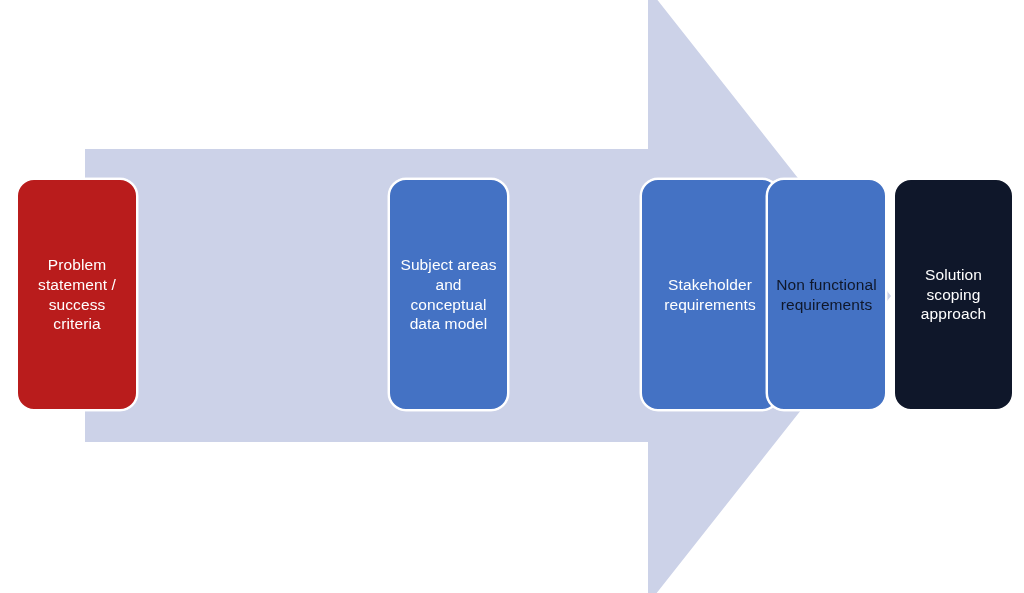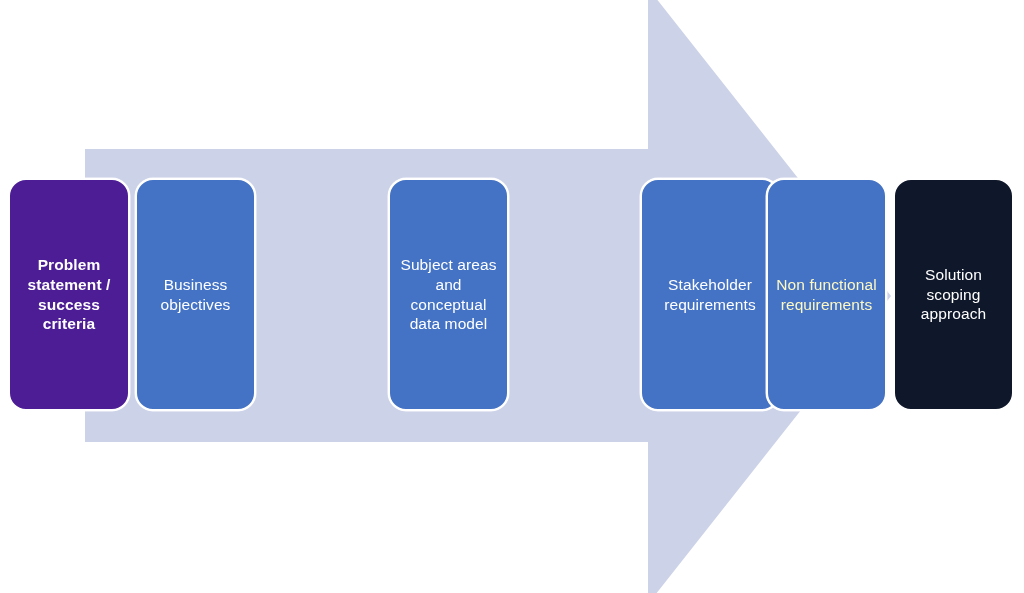--- a/index.html
+++ b/index.html
@@ -60,48 +60,44 @@
 <body>
 
 <div id="canvas" style="background: rgb(255, 255, 255);">
 
   <svg id="arrow-layer" viewBox="0 0 1024 593" width="1024" height="593" aria-hidden="true">
     <polygon points="85,149 648,149 648,-12 891,296 648,604 648,442 85,442" fill="#ccd2e8"></polygon>
   </svg>
 
   <div id="boxes-layer">
 
-    <div class="step-box" style="left: 8px; width: 122px; background: #4c1d95; border-color: rgb(255, 255, 255); font-weight: bold;">
+    <div class="step-box" style="left: 16px; width: 122px; background: #b91c1c; border-color: rgb(255, 255, 255);">
       <span class="step-label" style="color: rgb(255, 255, 255);">Problem
 statement /
 success
 criteria</span>
     </div>
 
-    <div class="step-box" style="left: 135px; width: 121px; background: rgb(68, 114, 196); border-color: rgb(255, 255, 255);">
-      <span class="step-label" style="color: rgb(255, 255, 255);">Business
-objectives</span>
-    </div>
 
 
     <div class="step-box" style="left: 388px; width: 121px; background: rgb(68, 114, 196); border-color: rgb(255, 255, 255);">
       <span class="step-label" style="color: rgb(255, 255, 255);">Subject areas
 and
 conceptual
 data model</span>
     </div>
 
 
     <div class="step-box" style="left: 640px; width: 140px; background: rgb(68, 114, 196); border-color: rgb(255, 255, 255);">
       <span class="step-label" style="color: rgb(255, 255, 255);">Stakeholder
 requirements</span>
     </div>
 
     <div class="step-box" style="left: 766px; width: 121px; background: rgb(68, 114, 196); border-color: rgb(255, 255, 255);">
-      <span class="step-label" style="color: #fef9c3;">Non functional
+      <span class="step-label" style="color: #0f172a;">Non functional
 requirements</span>
     </div>
 
     <div class="step-box" style="left: 893px; width: 121px; background: #0f172a; border-color: rgb(255, 255, 255);">
       <span class="step-label" style="color: rgb(255, 255, 255);">Solution
 scoping
 approach</span>
     </div>
 
   </div>

